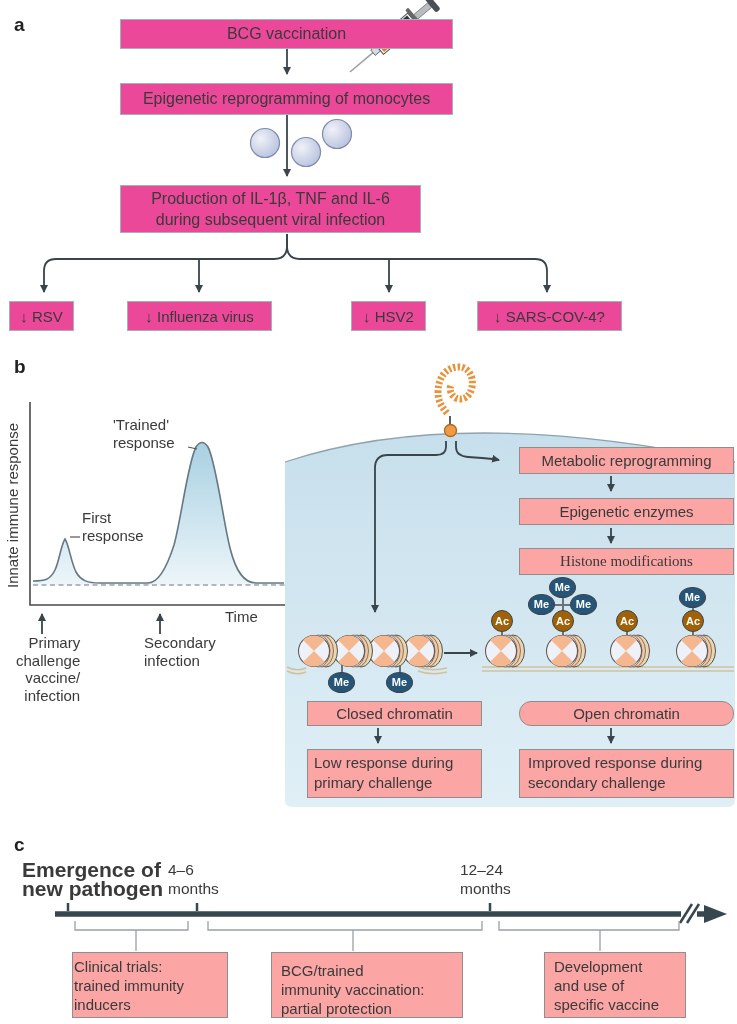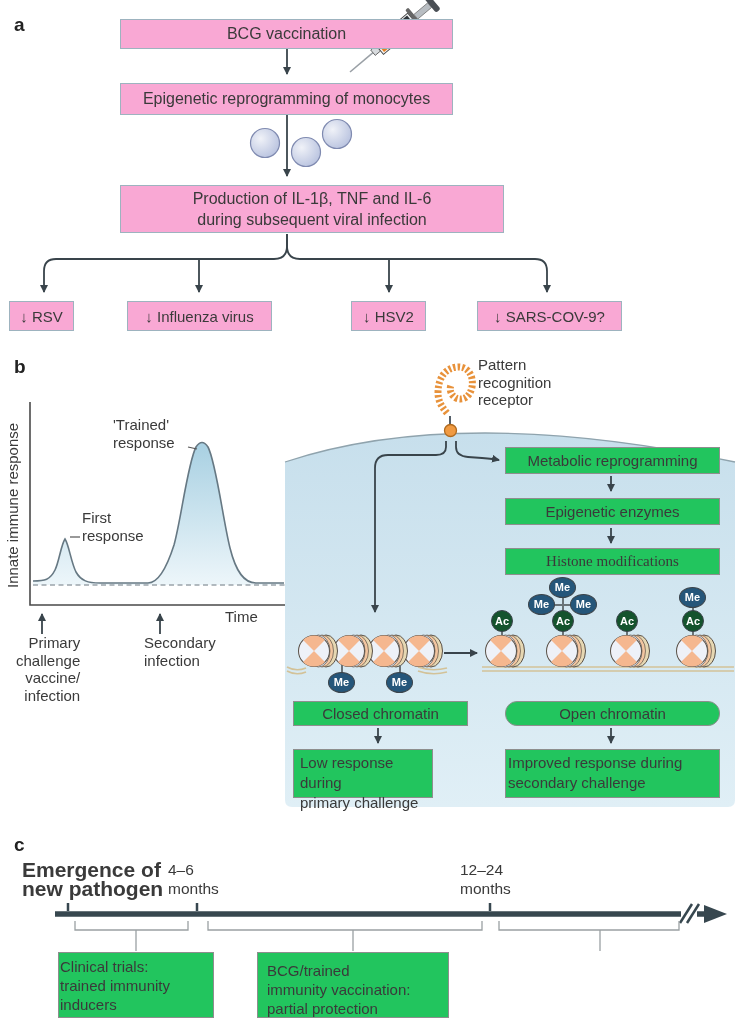--- a/index.html
+++ b/index.html
@@ -1,31 +1,31 @@
 <!DOCTYPE html>
 <html><head>
 <meta charset="utf-8">
 <style>
   html,body{margin:0;padding:0;background:#fff;}
   #fig{position:relative;width:737px;height:1024px;background:#fff;overflow:hidden;
        font-family:"Liberation Sans",sans-serif;color:#3a3a3a;}
   #art{position:absolute;left:0;top:0;width:737px;height:1024px;}
   .abs{position:absolute;}
   .plabel{font-size:19px;font-weight:bold;color:#222;}
-  .bluebox{background:#f9a8d4;border:1px solid #9db3bf;text-align:center;
+  .bluebox{background:#ec4899;border:1px solid #9db3bf;text-align:center;
            font-size:16px;box-sizing:border-box;}
-  .creambox{background:#22c55e;border:1px solid #8e8e8e;box-sizing:border-box;
-            font-size:15px;}
+  .creambox{background:#fca5a5;border:1px solid #8e8e8e;box-sizing:border-box;
+            font-size:15px;margin-left:14px;}
   .center{display:flex;align-items:center;justify-content:center;}
   .ml{white-space:pre-line;}
   .txt{font-size:15px;line-height:17.5px;}
   .mark{border-radius:50%;color:#fff;font-weight:bold;font-size:11px;
         text-align:center;box-sizing:border-box;border:1px solid #3b444b;}
   .me{background:#25567a;width:27px;height:21px;line-height:19px;}
-  .ac{background:#14532d;width:22px;height:22px;line-height:20px;}
+  .ac{background:#a16207;width:22px;height:22px;line-height:20px;}
   .vlabel{writing-mode:vertical-rl;transform:rotate(180deg);text-align:center;
           font-size:15px;}
 </style>
 </head>
 <body>
 
 <div id="fig">
 
   <svg id="art" viewBox="0 0 737 1024" xmlns="http://www.w3.org/2000/svg">
     <defs>
@@ -177,73 +177,73 @@
           <line x1="353" y1="930" x2="353" y2="951"></line>
         <path d="M499,921 L499,930 L679,930 L679,921"></path>
           <line x1="600" y1="930" x2="600" y2="951"></line>
       </g>
     </g>
   </svg>
 
   <div class="abs plabel" style="left:14px;top:14px;">a</div>
   <div class="abs bluebox center" style="left:120px;top:19px;width:333px;height:30px;">BCG vaccination</div>
   <div class="abs bluebox center" style="left:120px;top:83px;width:333px;height:32px;">Epigenetic reprogramming of monocytes</div>
-  <div class="abs bluebox center ml" style="left:120px;top:185px;width:384px;height:48px;line-height:21px;">Production of IL-1β, TNF and IL-6
+  <div class="abs bluebox center ml" style="left:120px;top:185px;width:301px;height:48px;line-height:21px;">Production of IL-1β, TNF and IL-6
 during subsequent viral infection</div>
   <div class="abs bluebox center" style="left:9px;top:301px;width:65px;height:30px;font-size:15px;">↓ RSV</div>
   <div class="abs bluebox center" style="left:127px;top:301px;width:145px;height:30px;font-size:15px;">↓ Influenza virus</div>
   <div class="abs bluebox center" style="left:351px;top:301px;width:75px;height:30px;font-size:15px;">↓ HSV2</div>
-  <div class="abs bluebox center" style="left:477px;top:301px;width:145px;height:30px;font-size:15px;">↓ SARS-COV-9?</div>
+  <div class="abs bluebox center" style="left:477px;top:301px;width:145px;height:30px;font-size:15px;">↓ SARS-COV-4?</div>
 
   <div class="abs plabel" style="left:14px;top:356px;">b</div>
   <div class="abs vlabel" style="left:4px;top:398px;height:215px;">Innate immune response</div>
   <div class="abs txt ml" style="left:113px;top:416px;line-height:18px;">'Trained'
 response</div>
   <div class="abs txt ml" style="left:82px;top:509px;line-height:18px;">First
 response</div>
   <div class="abs txt" style="left:225px;top:608px;">Time</div>
   <div class="abs txt ml" style="left:16px;top:634px;text-align:right;">Primary
 challenge
 vaccine/
 infection</div>
   <div class="abs txt ml" style="left:138px;top:634px;margin-left:6px;">Secondary
 infection</div>
-  <div class="abs txt ml" style="left:478px;top:356px;">Pattern
-recognition
-receptor</div>
 
   <div class="abs creambox center" style="left:505px;top:447px;width:215px;height:27px;">Metabolic reprogramming</div>
   <div class="abs creambox center" style="left:505px;top:498px;width:215px;height:27px;">Epigenetic enzymes</div>
   <div class="abs creambox center" style="left:505px;top:548px;width:215px;height:27px;font-family:Liberation Serif, serif;">Histone modifications</div>
 
   <div class="abs mark me" style="left:328px;top:672px;">Me</div>
   <div class="abs mark me" style="left:386px;top:672px;">Me</div>
   <div class="abs mark me" style="left:549px;top:577px;">Me</div>
   <div class="abs mark me" style="left:528px;top:594px;">Me</div>
   <div class="abs mark me" style="left:570px;top:594px;">Me</div>
   <div class="abs mark me" style="left:679px;top:587px;">Me</div>
   <div class="abs mark ac" style="left:491px;top:610px;">Ac</div>
   <div class="abs mark ac" style="left:552px;top:610px;">Ac</div>
   <div class="abs mark ac" style="left:616px;top:610px;">Ac</div>
   <div class="abs mark ac" style="left:682px;top:610px;">Ac</div>
 
   <div class="abs creambox center" style="left:293px;top:701px;width:175px;height:25px;">Closed chromatin</div>
   <div class="abs creambox center" style="left:505px;top:701px;width:215px;height:25px;border-radius:12px;">Open chromatin</div>
-  <div class="abs creambox ml" style="left:293px;top:749px;width:140px;height:49px;padding:3px 6px;line-height:20px;">Low response during
+  <div class="abs creambox ml" style="left:293px;top:749px;width:175px;height:49px;padding:3px 6px;line-height:20px;">Low response during
 primary challenge</div>
-  <div class="abs creambox ml" style="left:505px;top:749px;width:215px;height:49px;padding:3px 2px;line-height:20px;">Improved response during
+  <div class="abs creambox ml" style="left:505px;top:749px;width:215px;height:49px;padding:3px 8px;line-height:20px;">Improved response during
 secondary challenge</div>
 
   <div class="abs plabel" style="left:14px;top:834px;">c</div>
   <div class="abs txt ml" style="left:22px;top:860px;font-size:21px;line-height:19px;font-weight:bold;">Emergence of
 new pathogen</div>
   <div class="abs txt ml" style="left:168px;top:860px;font-size:15.5px;line-height:19px;">4–6
 months</div>
   <div class="abs txt ml" style="left:460px;top:860px;font-size:15.5px;line-height:19px;">12–24
 months</div>
   <div class="abs creambox ml" style="left:58px;top:952px;width:156px;height:66px;padding:4px 1px;line-height:19px;">Clinical trials:
 trained immunity
 inducers</div>
   <div class="abs creambox ml" style="left:257px;top:952px;width:192px;height:66px;padding:8px 9px;line-height:19px;">BCG/trained
 immunity vaccination:
 partial protection</div>
+  <div class="abs creambox ml" style="left:530px;top:952px;width:142px;height:66px;padding:4px 9px;line-height:19px;">Development
+and use of
+specific vaccine</div>
 
 </div>
 
 </body></html>

